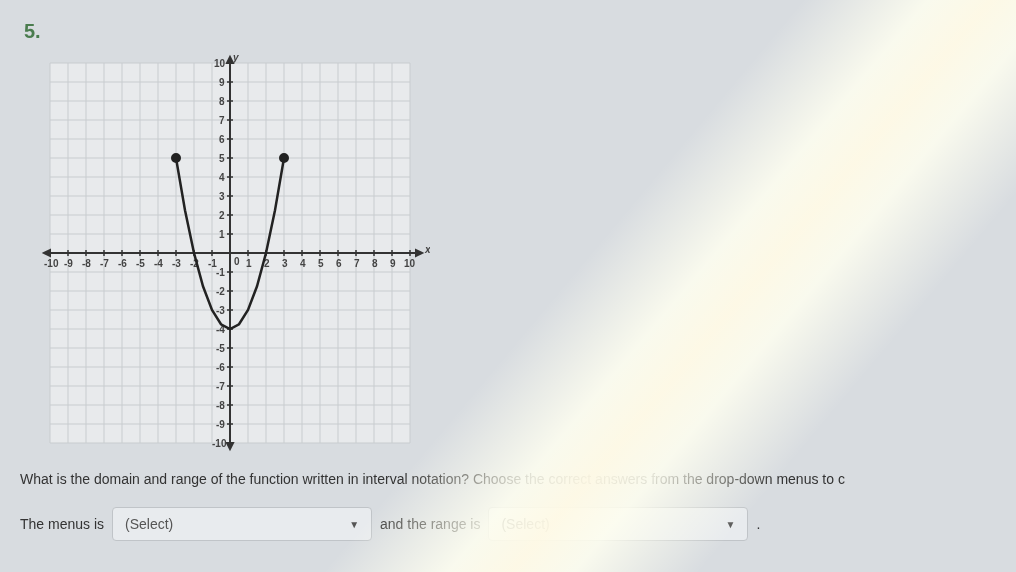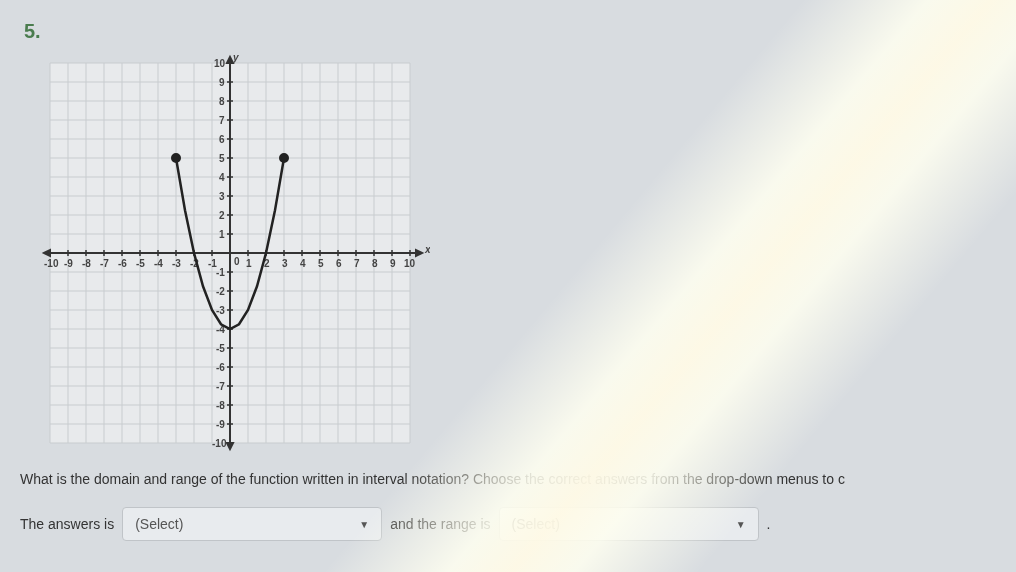--- a/index.html
+++ b/index.html
@@ -238,21 +238,21 @@
       <g id="endpoints-g">
           <circle cx="146" cy="105" r="4" fill="#222" stroke="#222" stroke-width="2"></circle>
           <circle cx="254" cy="105" r="4" fill="#222" stroke="#222" stroke-width="2"></circle>
         </g>
     </svg>
   </div>
 
   <div class="question-text">What is the domain and range of the function written in interval notation? Choose the correct answers from the drop-down menus to c</div>
 
   <div class="answer-row">
-    <span class="answer-label">The answers is</span>
+    <span class="answer-label">The menus is</span>
     <div class="select-box">
       <span>(Select)</span>
       <span class="select-caret">▼</span>
     </div>
     <span class="answer-label">and the range is</span>
     <div class="select-box">
       <span>(Select)</span>
       <span class="select-caret">▼</span>
     </div>
     <span class="answer-label">.</span>

